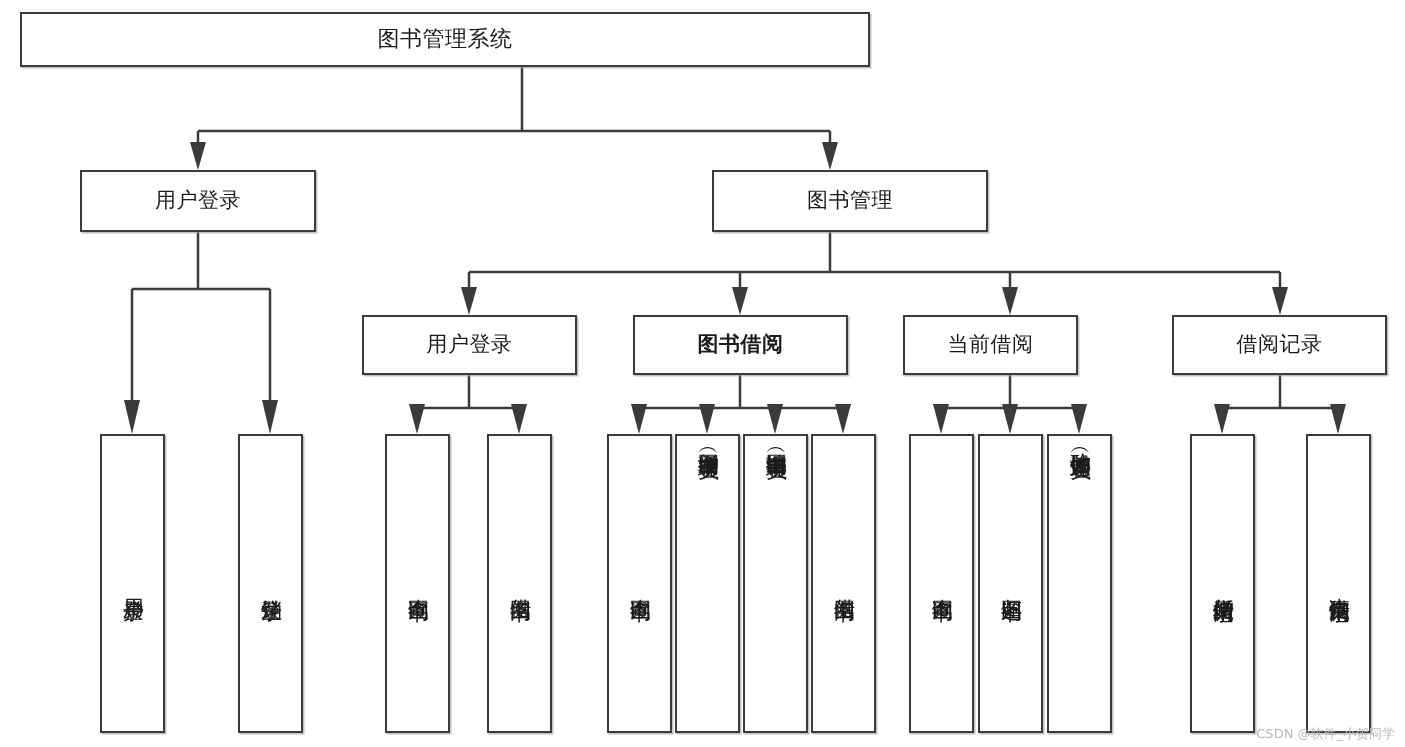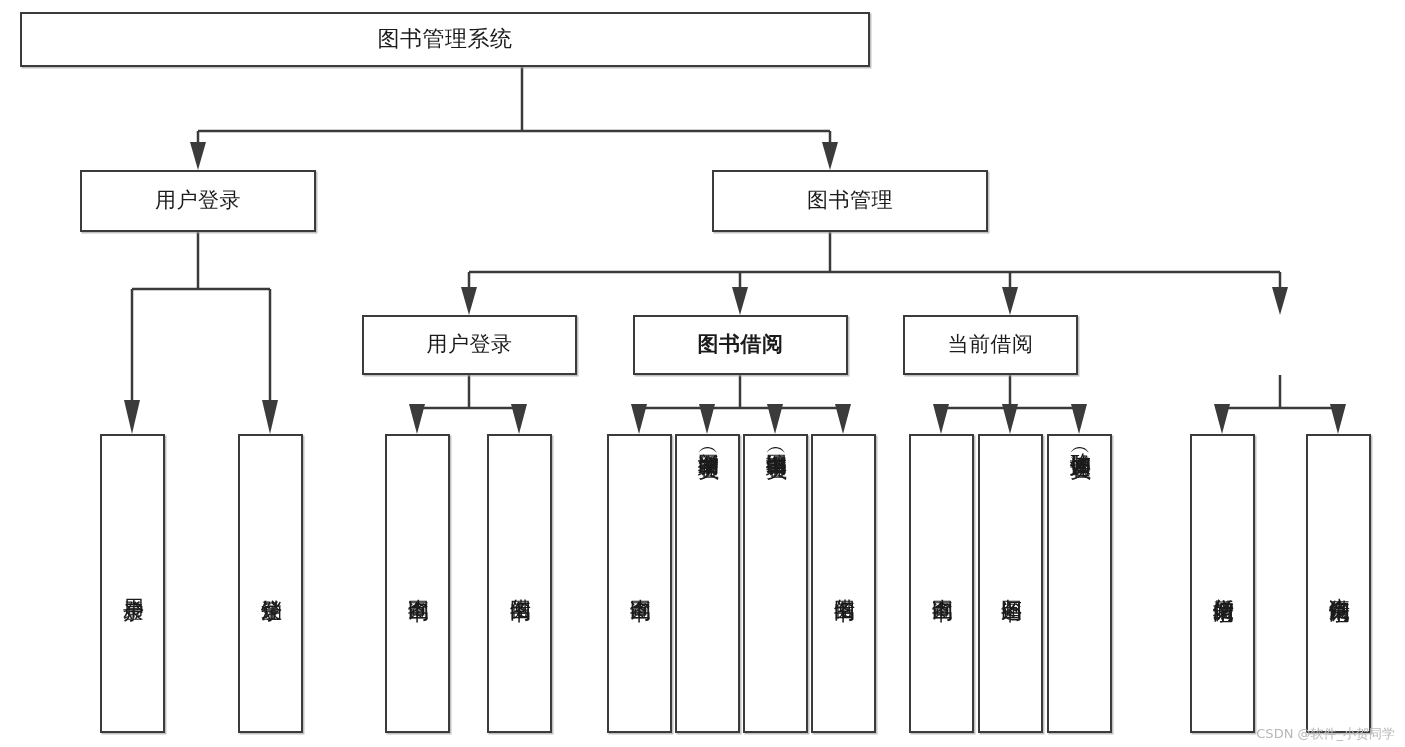--- a/index.html
+++ b/index.html
@@ -176,20 +176,23 @@
   </div>
 
   <div class="node h" style="left:633px; top:315px; width:215px; height:60px;font-weight:bold;">
     <span class="label">图书借阅</span>
   </div>
 
   <div class="node h" style="left:903px; top:315px; width:175px; height:60px;">
     <span class="label">当前借阅</span>
   </div>
 
+  <div class="node h" style="left:1172px; top:315px; width:215px; height:60px;">
+    <span class="label">借阅记录</span>
+  </div>
 
   <div class="node v mid" style="left:100px; top:434px; width:65px; height:299px;">
     <span class="label">用户登录</span>
   </div>
 
   <div class="node v mid" style="left:238px; top:434px; width:65px; height:299px;">
     <span class="label">注销登录</span>
   </div>
 
   <div class="node v mid" style="left:385px; top:434px; width:65px; height:299px;">

